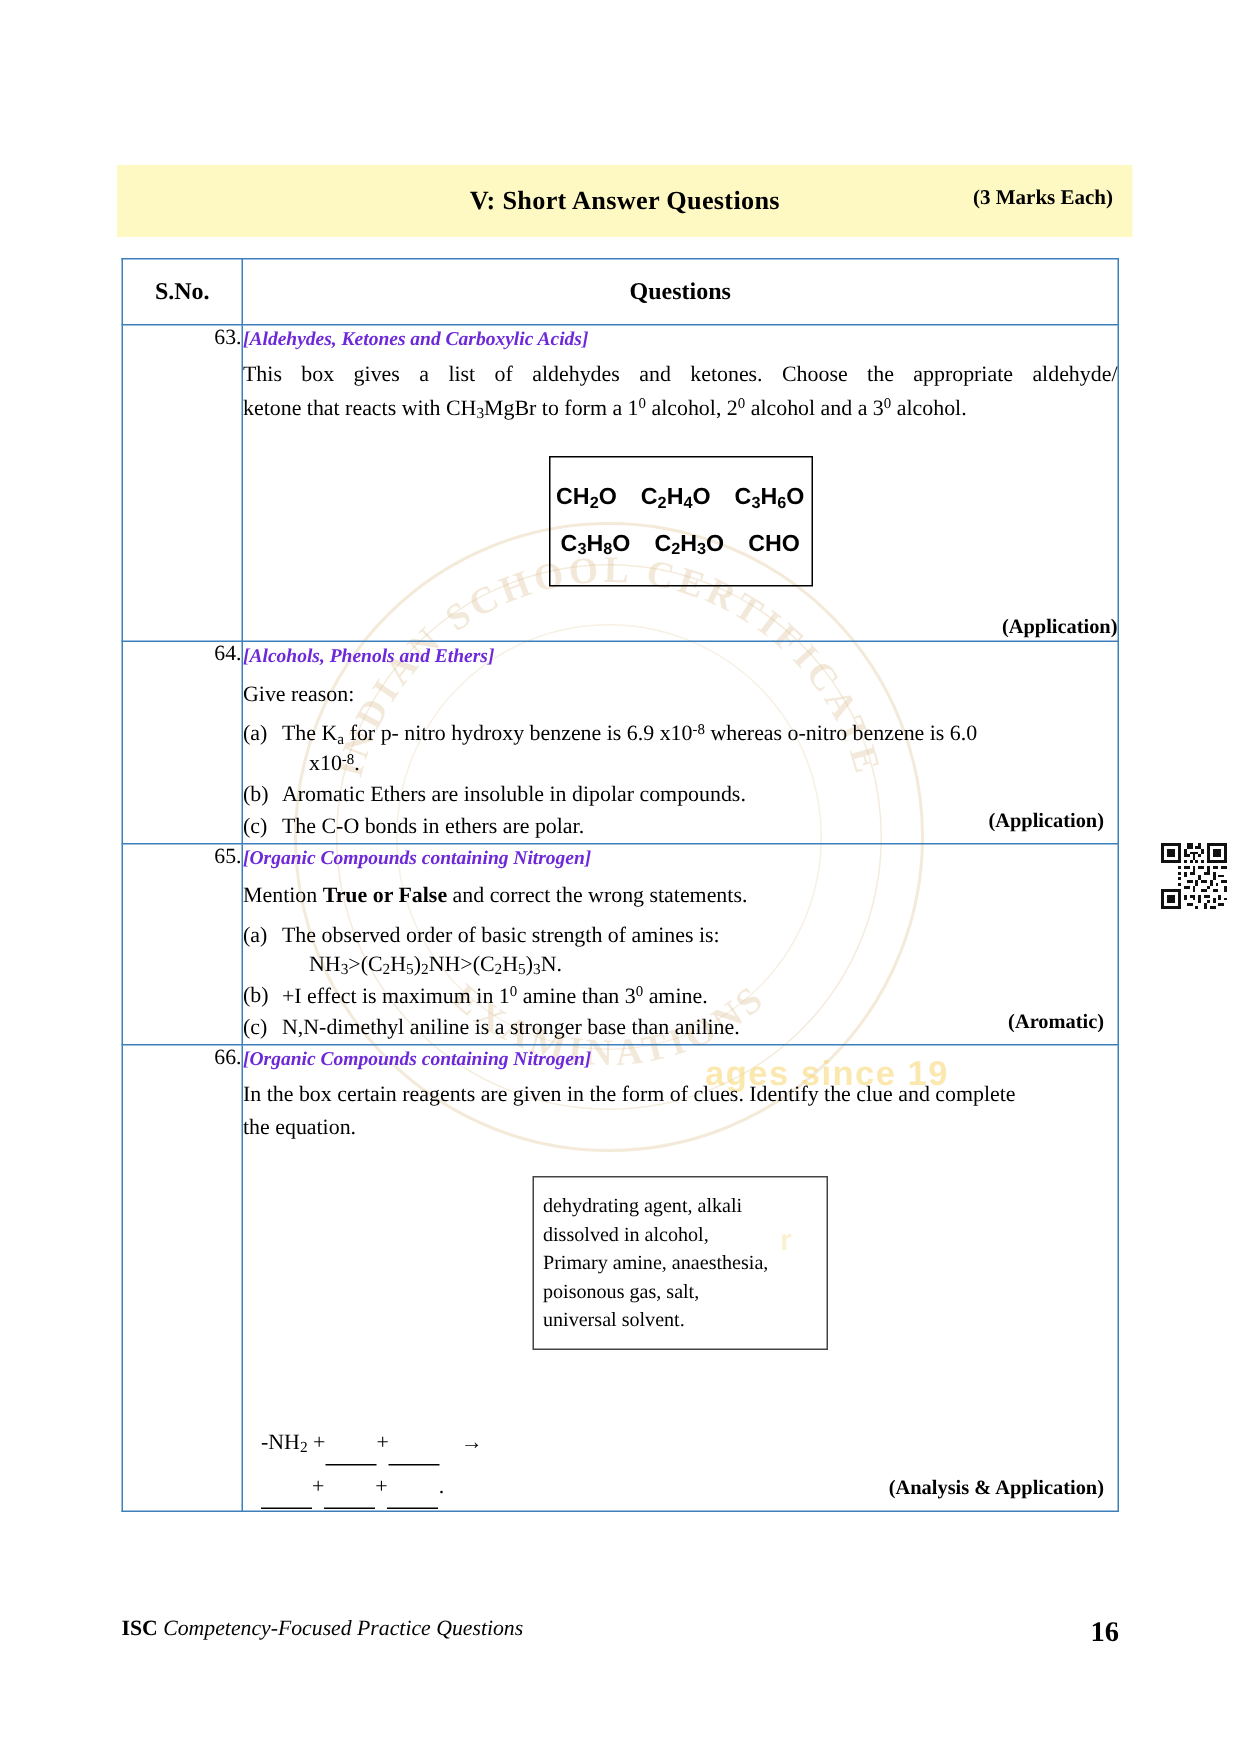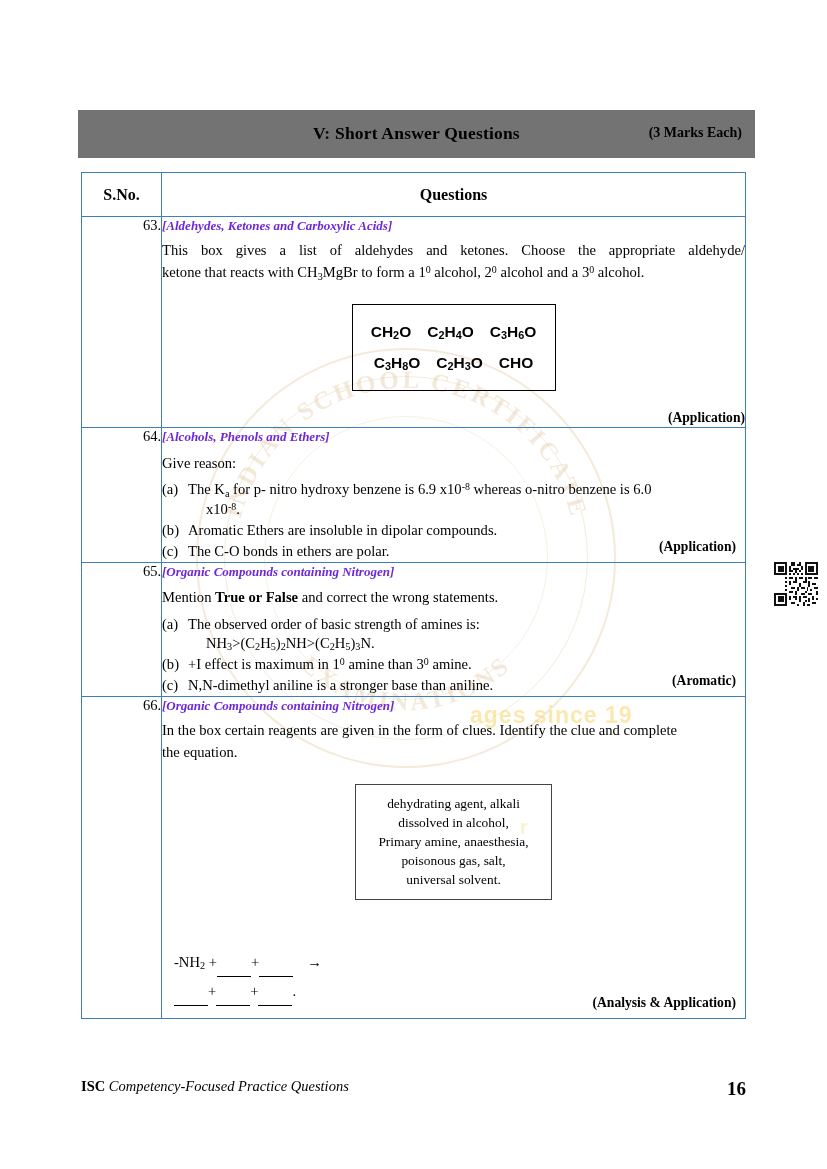--- a/index.html
+++ b/index.html
@@ -92,21 +92,21 @@
     height: 48px;
   }
 
   
   .banner {
     position: absolute;
     left: 78px;
     top: 110px;
     width: 677px;
     height: 48px;
-    background: #737373;
+    background: #fef9c3;
     box-sizing: border-box;
   }
   .banner-title {
     position: absolute;
     left: 0;
     top: 13px;
     width: 100%;
     text-align: center;
     font-size: 17.5px;
     font-weight: bold;
@@ -199,21 +199,21 @@
   }
   .bloom-abs {
     position: absolute;
     right: 9px;
     bottom: 6px;
   }
 
   
   .formula-box {
     border: 1.5px solid #000;
-    width: 204px;
+    width: 176px;
     margin: 21px auto 0 auto;
     padding: 12px 0 12px 0;
     box-sizing: border-box;
     font-family: "Liberation Sans", sans-serif;
     font-weight: bold;
     font-size: 15.5px;
   }
   .formula-row {
     display: flex;
     justify-content: center;
@@ -221,27 +221,27 @@
     padding: 5px 0;
   }
   .formula-row span { white-space: nowrap; }
 
   .clue-box {
     border: 1.2px solid #444;
     width: 197px;
     margin: 22px auto 0 auto;
     padding: 9px 6px 10px 6px;
     box-sizing: border-box;
-    text-align: center;
+    text-align: left;
     font-size: 13.4px;
     line-height: 1.42;
   }
 
   .equation {
-    margin: 48px 0 12px 12px;
+    margin: 48px 0 1px 12px;
     font-size: 14.6px;
     line-height: 2.0;
   }
   .blank {
     display: inline-block;
     width: 34px;
     border-bottom: 1.2px solid #000;
     vertical-align: bottom;
     height: 1em;
   }

